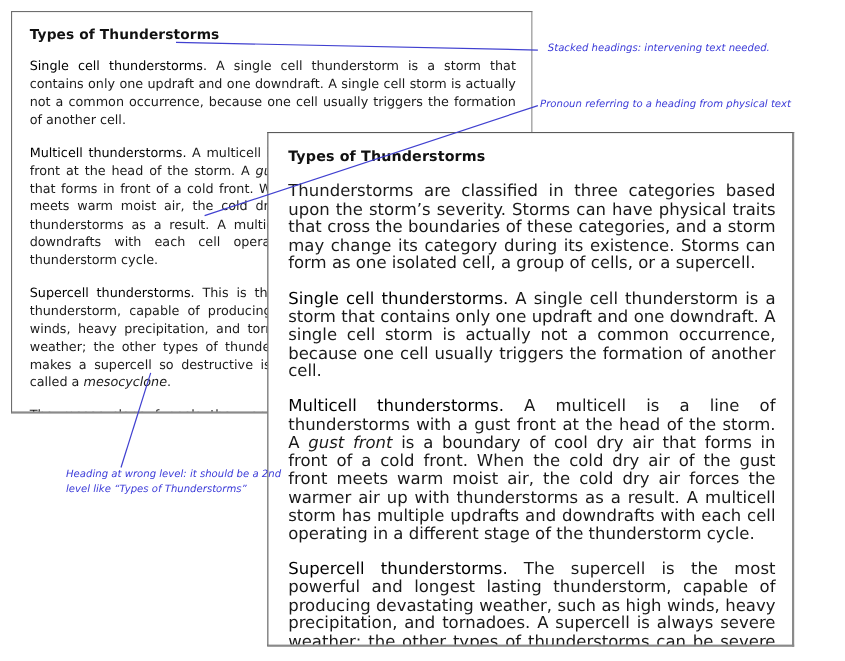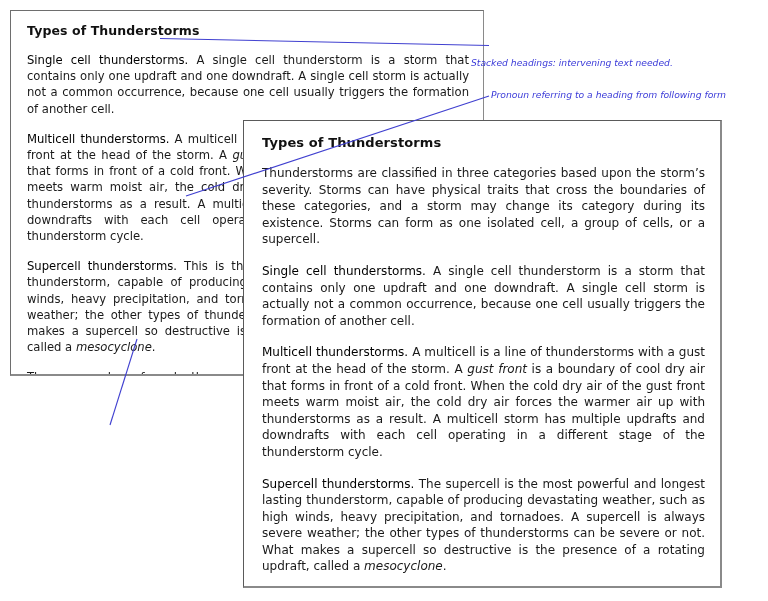--- a/index.html
+++ b/index.html
@@ -79,39 +79,39 @@
 
   p.doc-para {
     font-size: 11.6px;
     line-height: 16.2px;
     color: #1a1a1a;
     margin: 0 0 14px 0;
     text-align: justify;
     text-justify: inter-word;
   }
   .front p.doc-para {
-    font-size: 12px;
+    font-size: 15px;
     line-height: 16.6px;
     margin: 0 0 15px 0;
   }
   p.doc-para b { font-weight: normal; color: #000000; }
   p.doc-para i { }
 
   
   .annot {
     position: absolute;
     font-family: "DejaVu Sans", "Liberation Sans", sans-serif;
     font-size: 9.2px;
     font-style: italic;
     color: #3a3ad8;
     line-height: 12.5px;
     z-index: 6;
     white-space: pre-line;
   }
-  .annot-1 { left: 471px; top: 38px; margin-top: 19px; }
+  .annot-1 { left: 498px; top: 38px; }
   .annot-2 { left: 491px; top: 89px; }
   .annot-3 { left: 60px;  top: 426px; width: 215px; }
 
   svg.leaders {
     position: absolute;
     left: 0; top: 0;
     width: 768px;
     height: 601px;
     z-index: 5;
     pointer-events: none;
@@ -166,15 +166,17 @@
     </div>
   </div>
 
   <svg class="leaders" viewBox="0 0 768 601" xmlns="http://www.w3.org/2000/svg">
     <line x1="160" y1="38.5" x2="489" y2="45.5" stroke="#4040d0" stroke-width="1.1"></line>
     <line x1="186" y1="196" x2="489" y2="96" stroke="#4040d0" stroke-width="1.1"></line>
     <line x1="137" y1="339" x2="110" y2="425" stroke="#4040d0" stroke-width="1.1"></line>
   </svg>
 
   <div class="annot annot-1">Stacked headings: intervening text needed.</div>
-  <div class="annot annot-2">Pronoun referring to a heading from following form</div>
+  <div class="annot annot-2">Pronoun referring to a heading from physical text</div>
+  <div class="annot annot-3">Heading at wrong level: it should be a 2nd
+level like “Types of Thunderstorms”</div>
 
 </div>
 
 </body></html>

